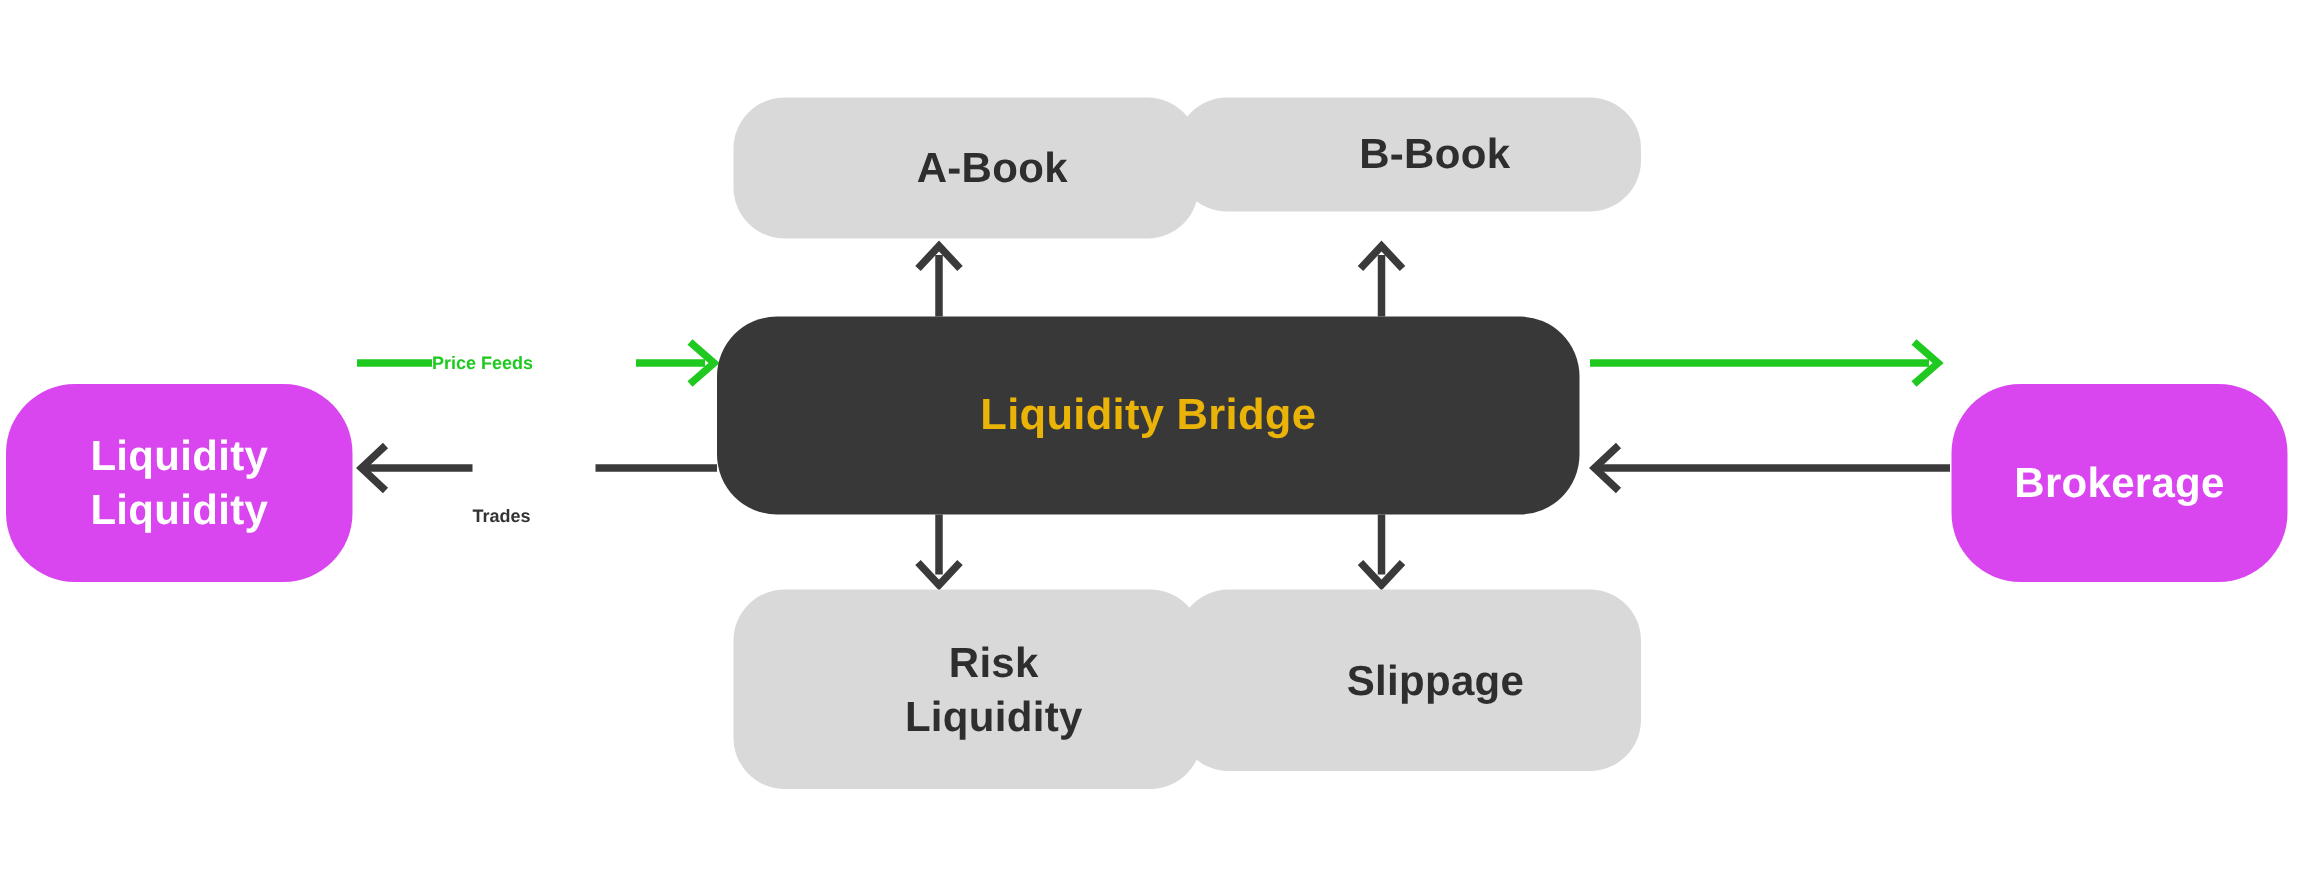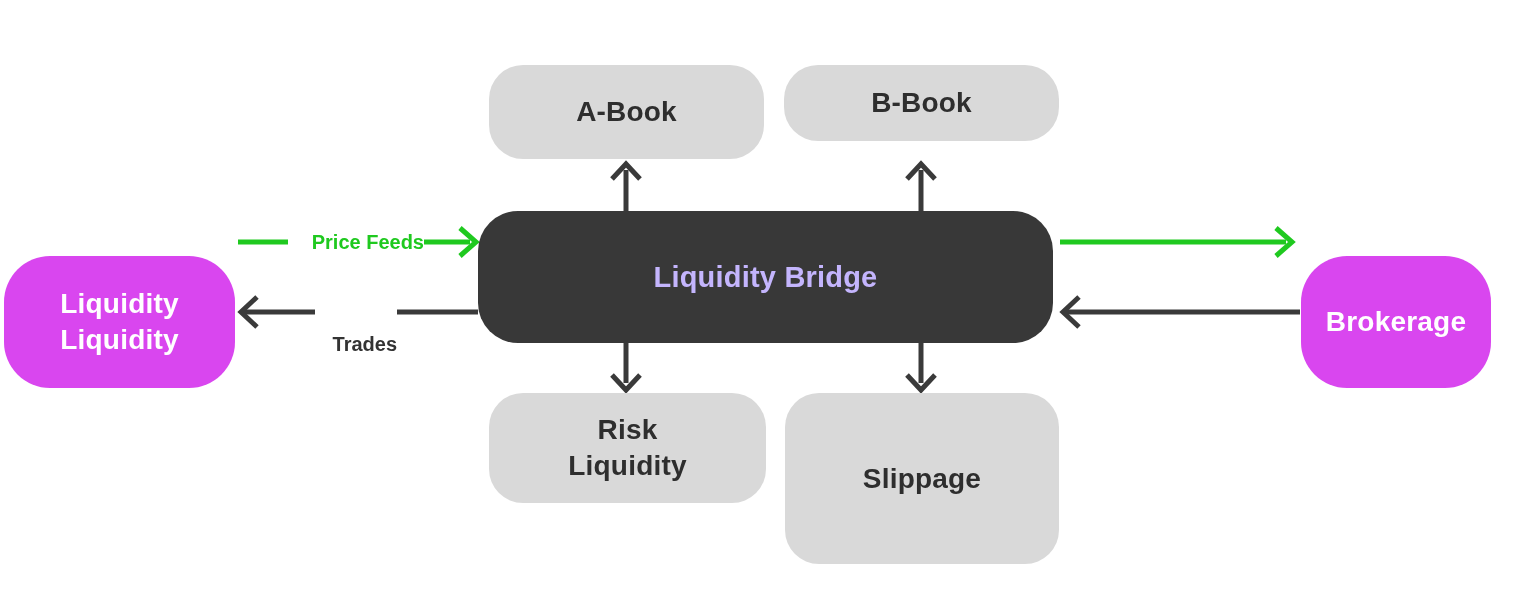--- a/index.html
+++ b/index.html
@@ -30,36 +30,37 @@
     letter-spacing: 0.2px;
   }
   .node-green {
     background: #d946ef;
     color: #ffffff;
     border-radius: 46px;
     margin-top: 46px;
   }
   .node-dark {
     background: #383838;
-    color: #c4b5fd;
+    color: #eab308;
     border-radius: 40px;
     font-size: 29px;
   }
   .node-gray {
     background: #D9D9D9;
     color: #2E2E2E;
     border-radius: 34px;
+    padding-left: 35px;
   }
   .node-label { display: block; }
   .edge-label {
     position: absolute;
     font-weight: 700;
-    font-size: 20px;
+    font-size: 12px;
     line-height: 24px;
-    text-align: right;
+    text-align: left;
     white-space: nowrap;
   }
   .edge-label-green { color: #1FC91F; }
   .edge-label-dark { color: #333333; margin-top: 32px; }
 </style>
 </head>
 <body>
 
 <div class="canvas">
 
@@ -118,29 +119,29 @@
   </div>
 
   <div class="node node-gray" style="left:784px; top:65px; width:275px; height:76px;">
     <span class="node-label">B-Book</span>
   </div>
 
   <div class="node node-dark" style="left:478px; top:211px; width:575px; height:132px;">
     <span class="node-label">Liquidity Bridge</span>
   </div>
 
-  <div class="node node-gray" style="left:489px; top:393px; width:277px; height:110px;">
+  <div class="node node-gray" style="left:489px; top:393px; width:277px; height:133px;">
     <span class="node-label">Risk</span>
     <span class="node-label">Liquidity</span>
   </div>
 
-  <div class="node node-gray" style="left:785px; top:393px; width:274px; height:171px;">
+  <div class="node node-gray" style="left:785px; top:393px; width:274px; height:121px;">
     <span class="node-label">Slippage</span>
   </div>
 
-  <div class="node node-green" style="left:1301px; top:210px; width:190px; height:132px;">
+  <div class="node node-green" style="left:1301px; top:210px; width:224px; height:132px;">
     <span class="node-label">Brokerage</span>
   </div>
 
   <span class="edge-label edge-label-green" style="left:288px; top:230px; width:136px;">Price Feeds</span>
   <span class="edge-label edge-label-dark" style="left:315px; top:300px; width:82px;">Trades</span>
 
 </div>
 
 </body></html>

